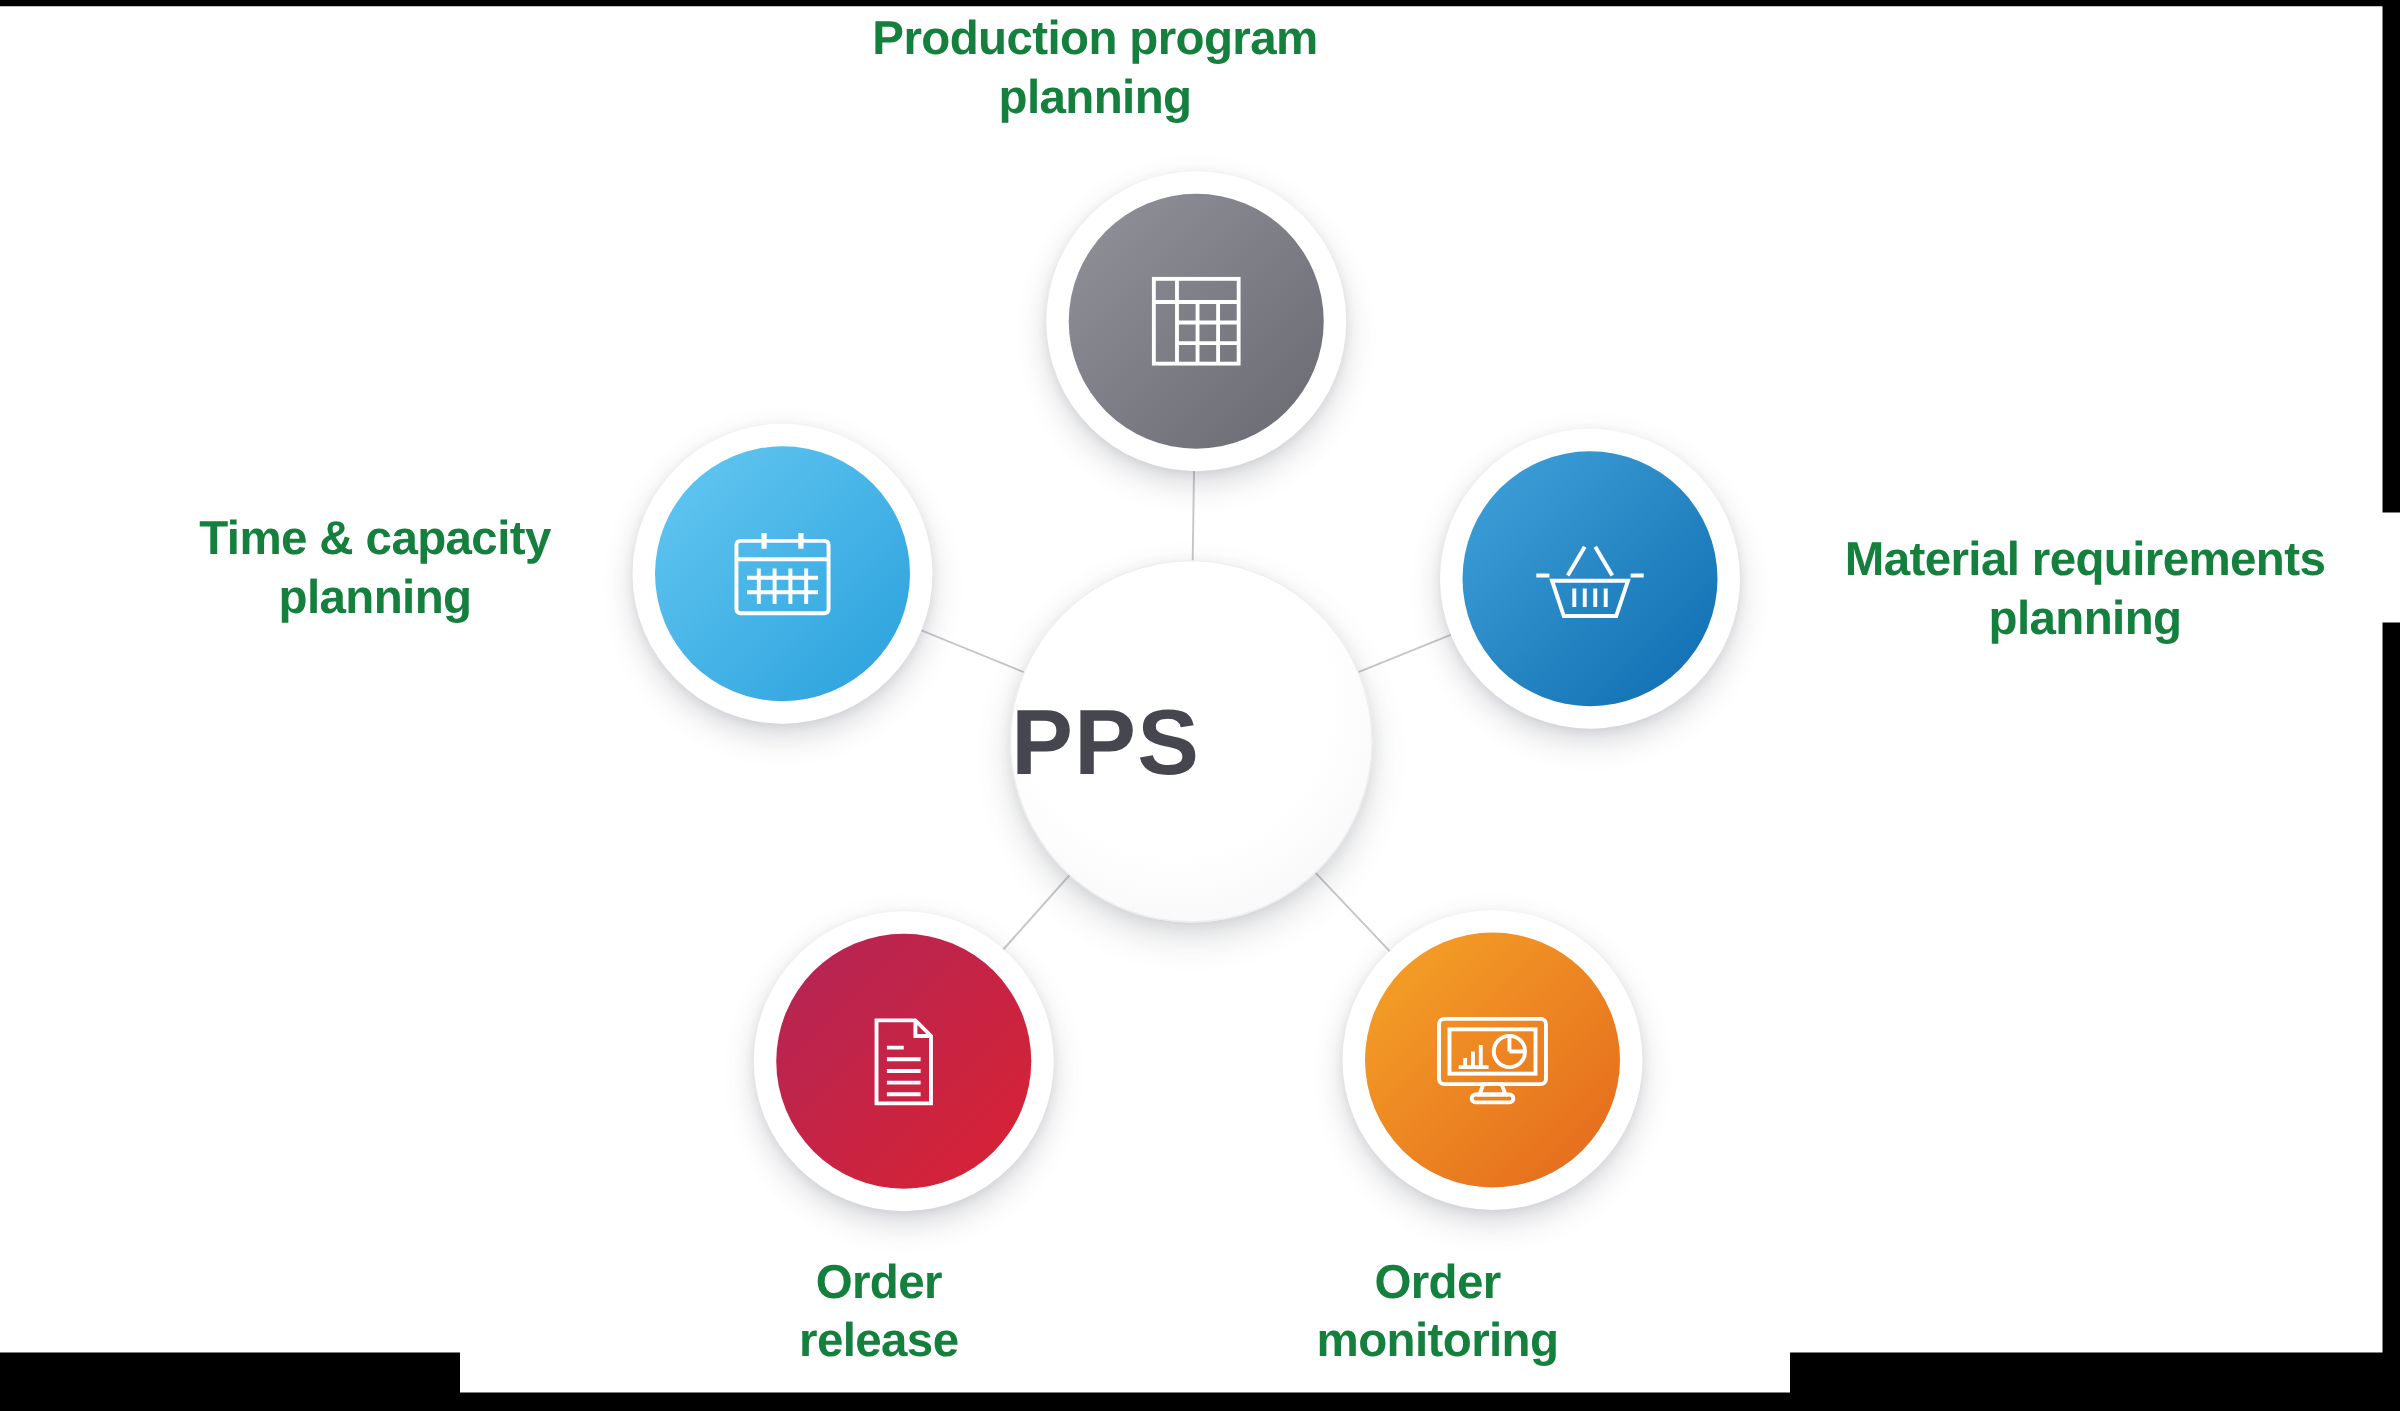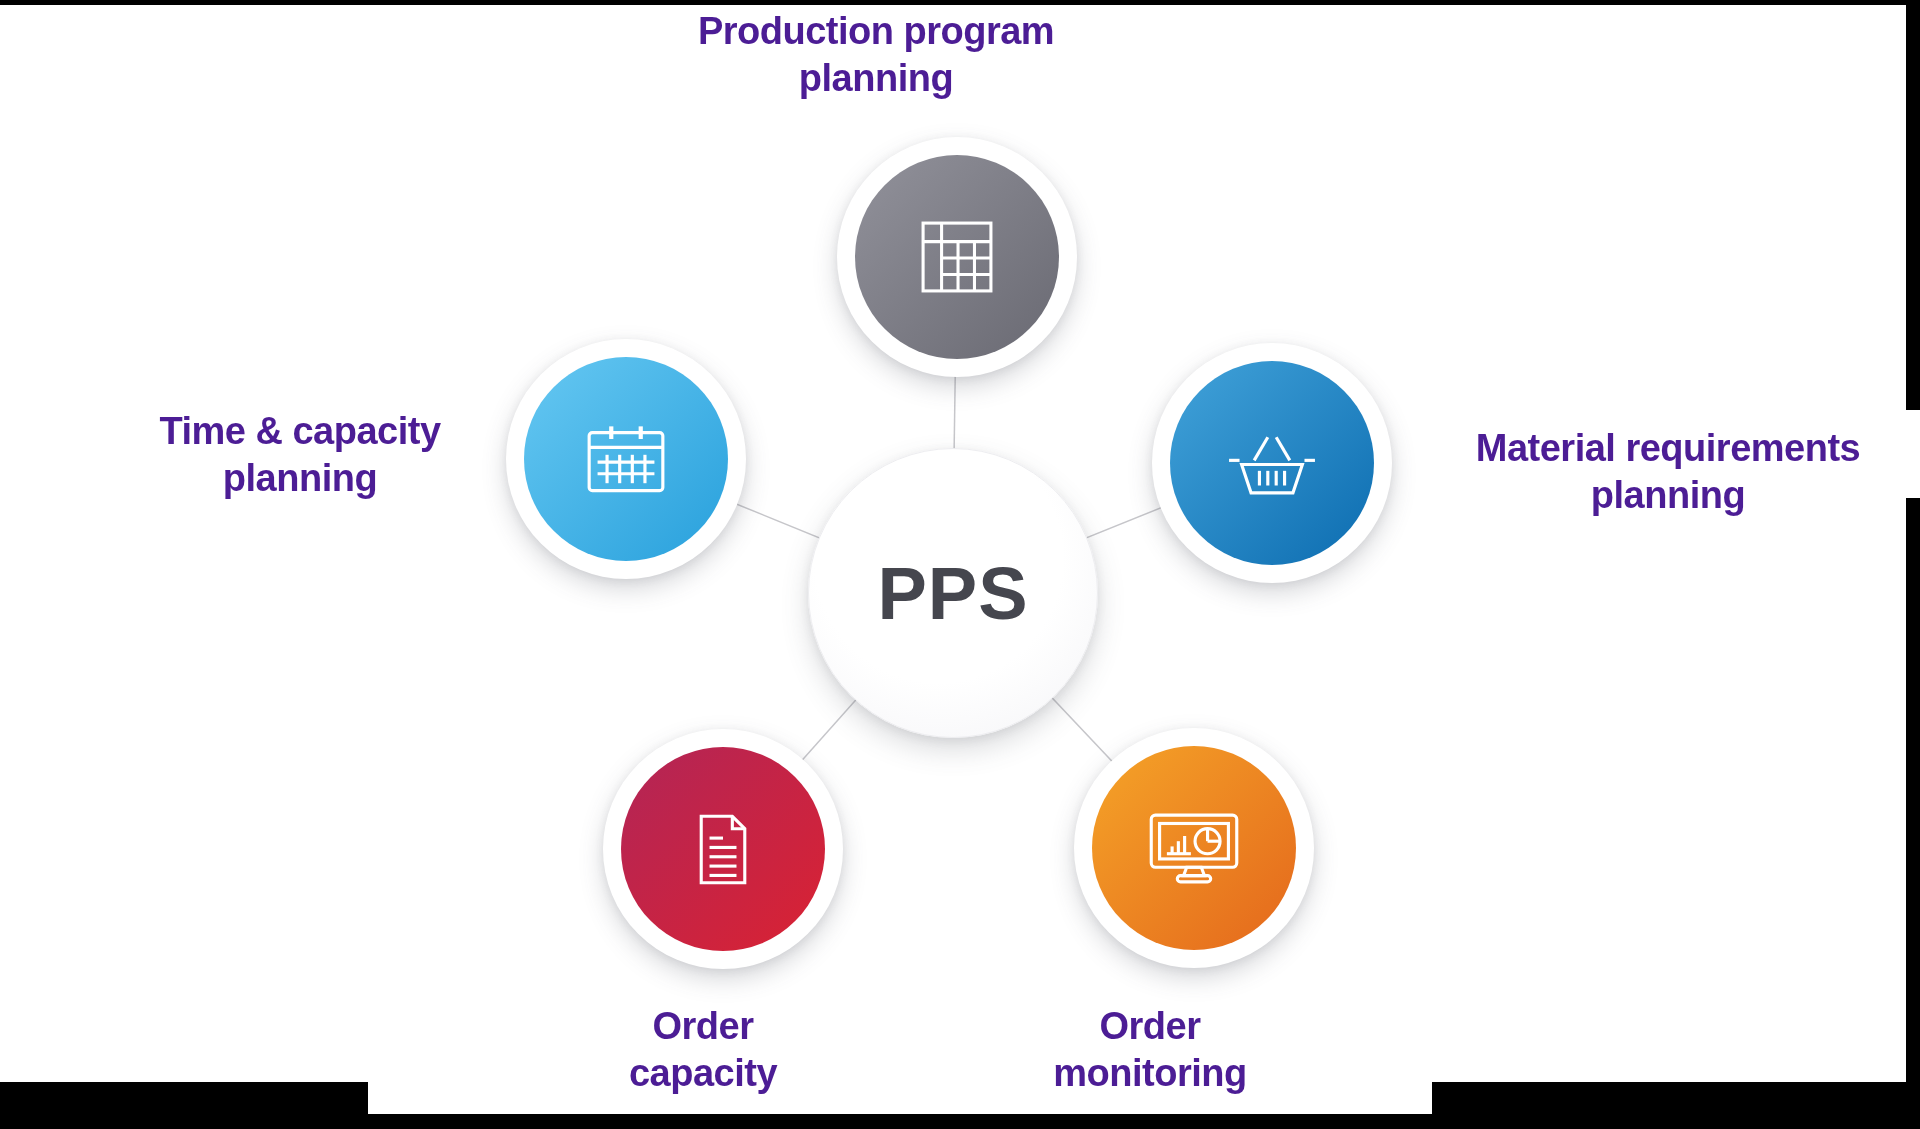--- a/index.html
+++ b/index.html
@@ -65,37 +65,37 @@
     left: 808px;
     top: 448px;
     width: 288px;
     height: 288px;
     border-radius: 50%;
     background: radial-gradient(circle at 45% 38%, #ffffff 52%, #f3f3f6 100%);
     border: 1px solid #ededf0;
     box-shadow: 0 12px 28px rgba(75, 78, 92, 0.20), 0 3px 10px rgba(75, 78, 92, 0.10);
     display: flex;
     align-items: center;
-    justify-content: center;
+    justify-content: flex-start;
     z-index: 3;
   }
   .hub-label {
     font-size: 74px;
     font-weight: bold;
     letter-spacing: 1px;
     color: #45464e;
   }
   
   .label {
     position: absolute;
     text-align: center;
     font-weight: bold;
     font-size: 38px;
     line-height: 47px;
-    color: #4c1d95;
+    color: #15803d;
     letter-spacing: -0.5px;
     z-index: 4;
   }
 </style>
 </head>
 <body>
 
 <div class="stage">
 
   <svg class="connectors" width="1920" height="1129">
@@ -209,21 +209,21 @@
     <div>planning</div>
   </div>
 
   <div class="label" style="left:1408px;top:425px;width:520px;">
     <div>Material requirements</div>
     <div>planning</div>
   </div>
 
   <div class="label" style="left:553px;top:1003px;width:300px;">
     <div>Order</div>
-    <div>capacity</div>
+    <div>release</div>
   </div>
 
   <div class="label" style="left:980px;top:1003px;width:340px;">
     <div>Order</div>
     <div>monitoring</div>
   </div>
 
   <div class="frame" style="left:0;top:0;width:1920px;height:5px;"></div>
   <div class="frame" style="left:1906px;top:0;width:14px;height:410px;"></div>
   <div class="frame" style="left:1906px;top:498px;width:14px;height:585px;"></div>

